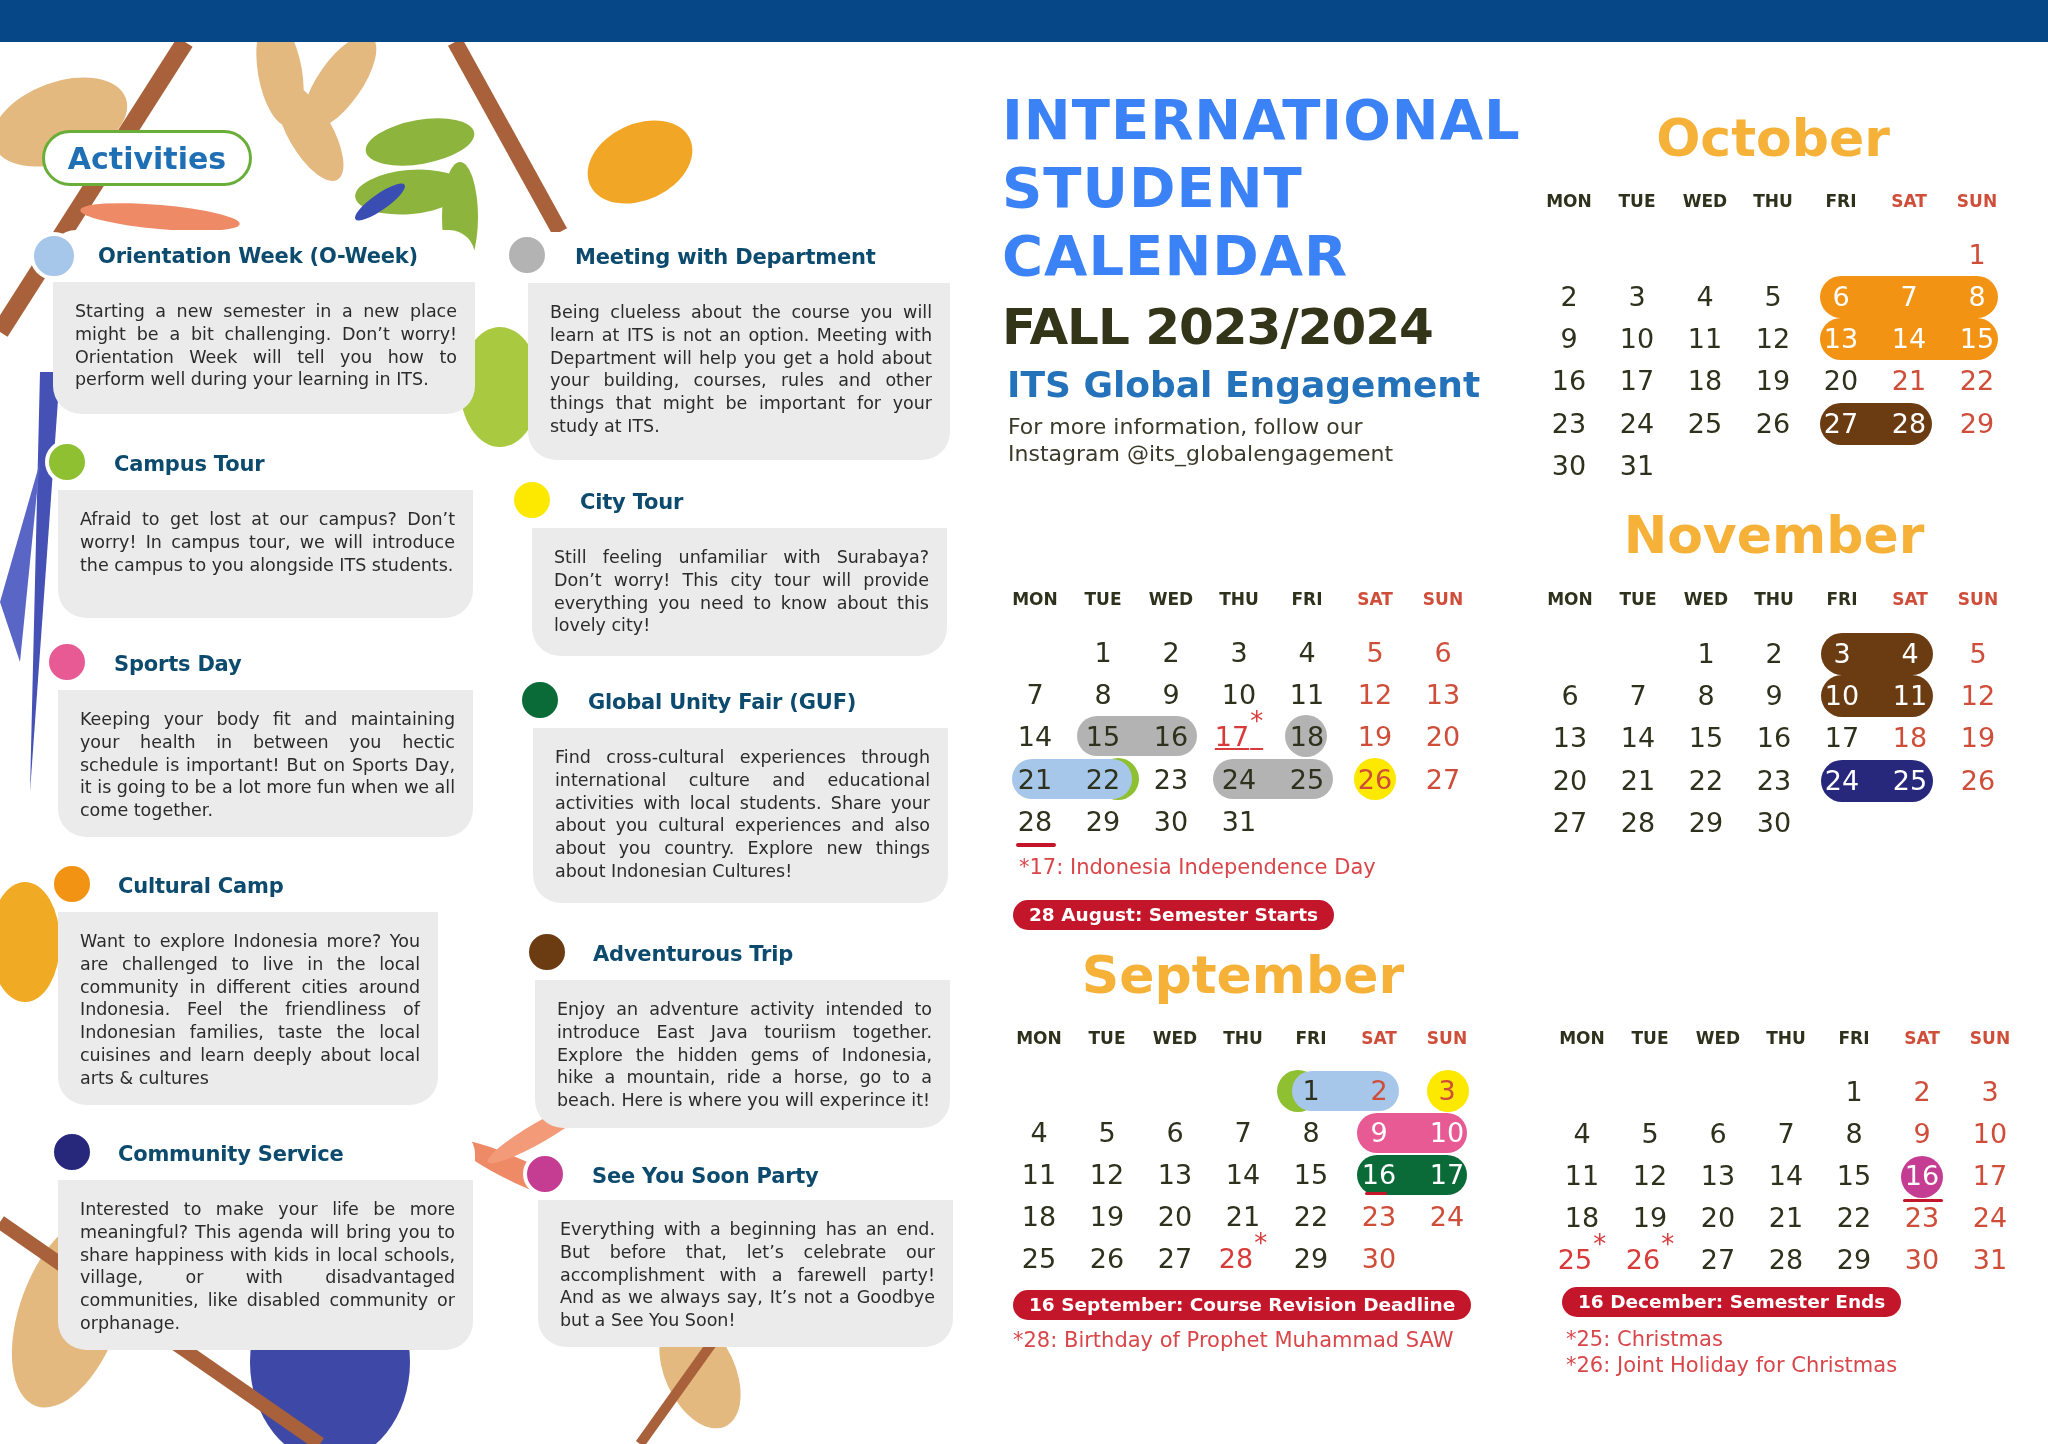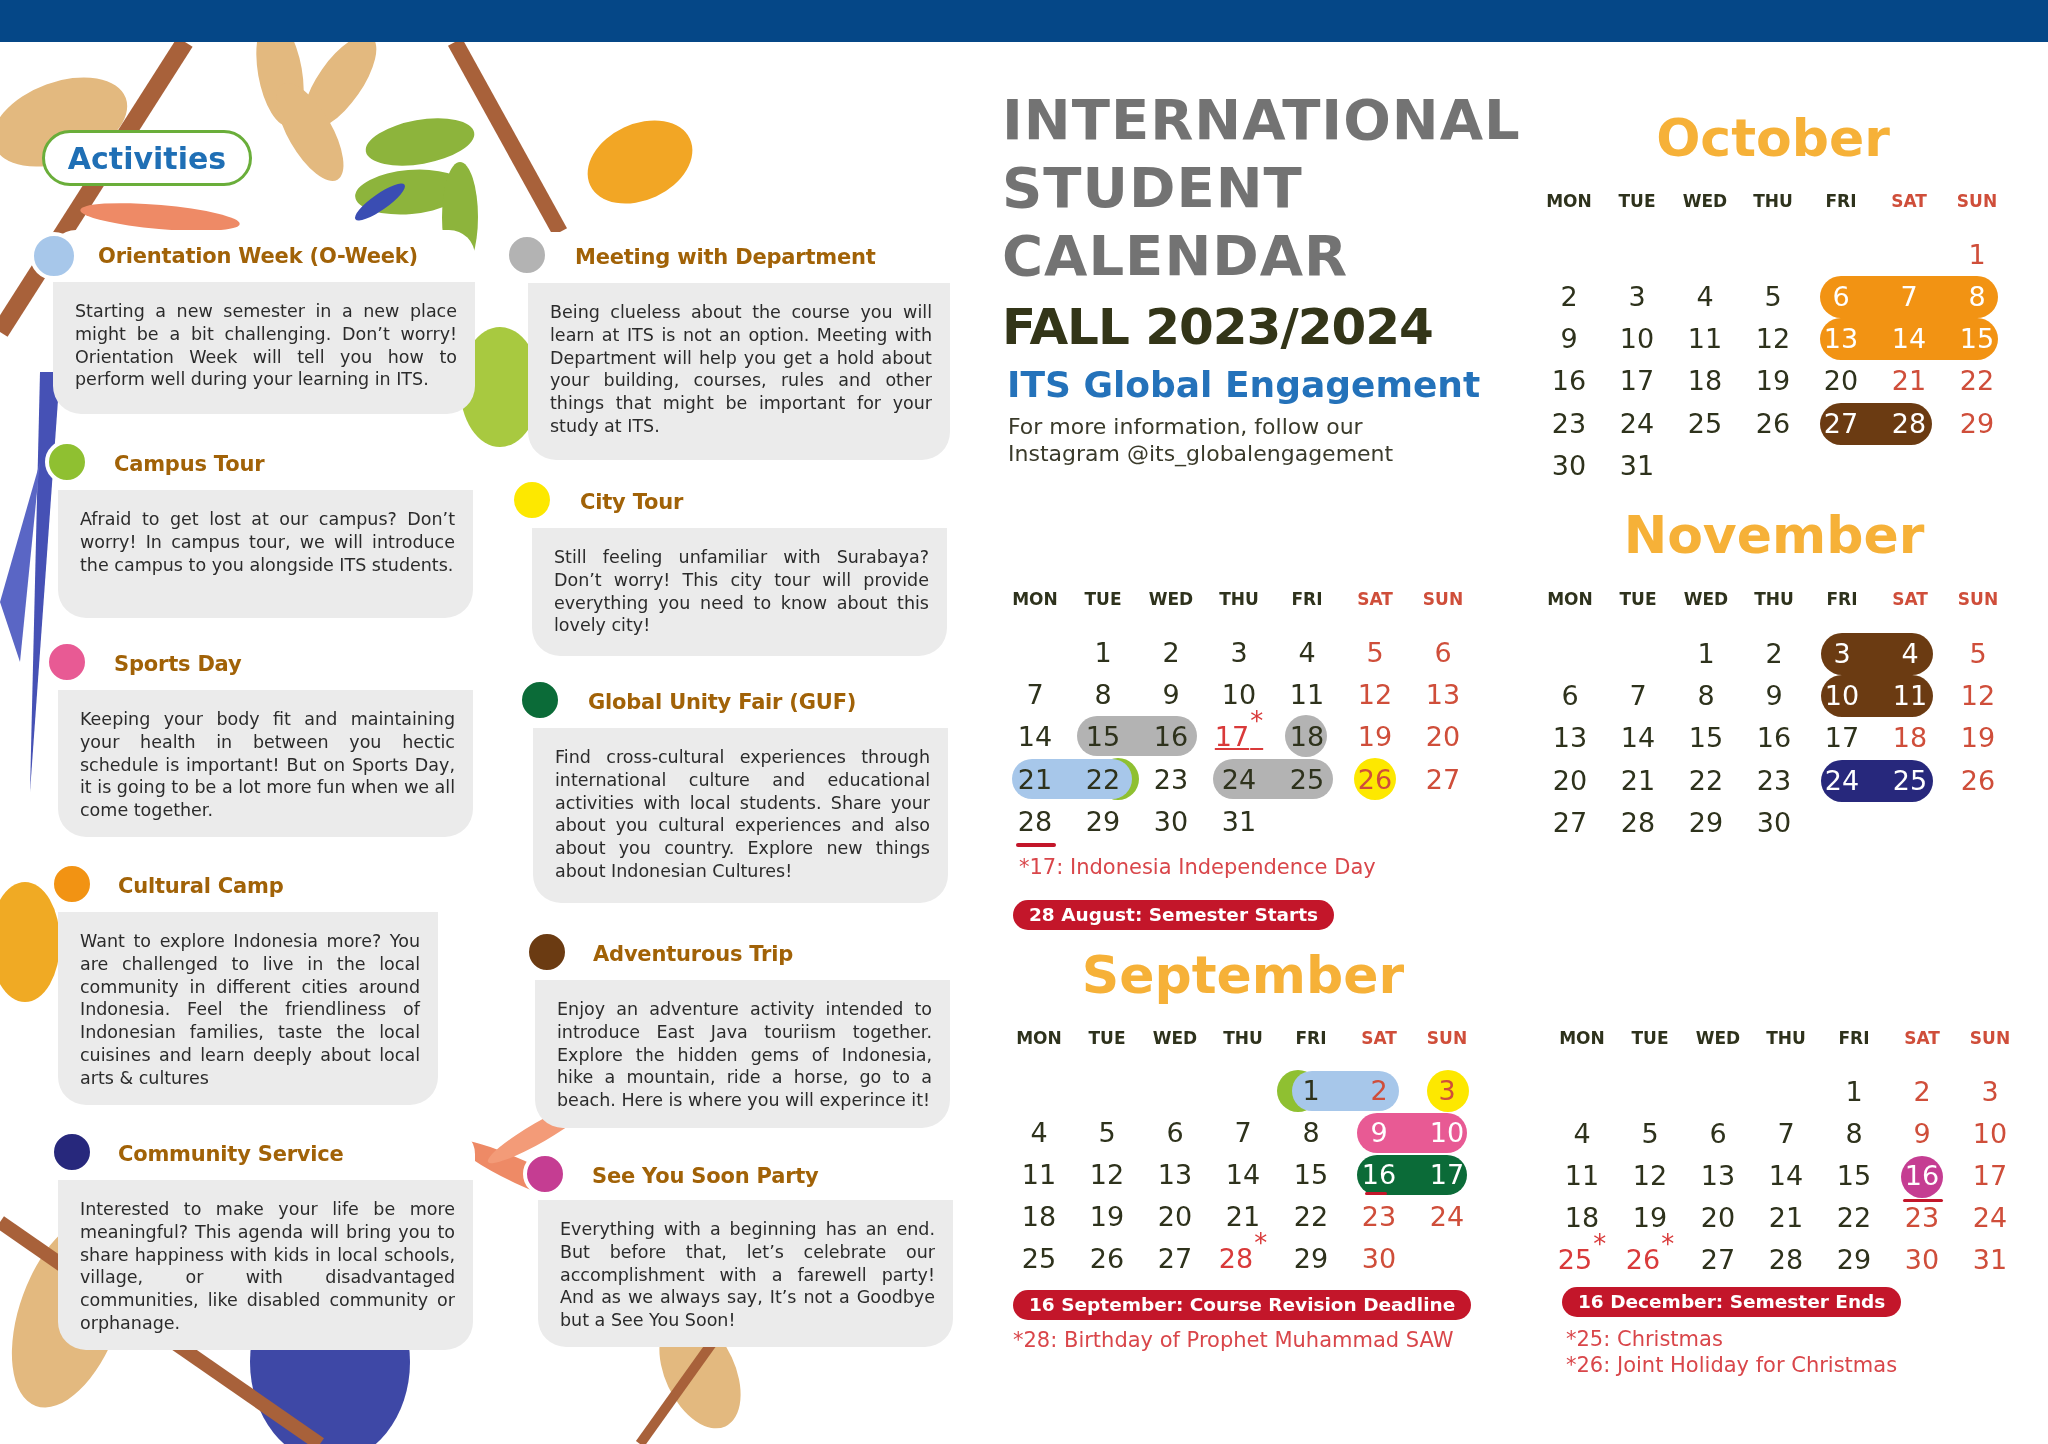--- a/index.html
+++ b/index.html
@@ -10,25 +10,25 @@
   
   .deco { position: absolute; pointer-events: none; }
 
   
   .activities-badge { position: absolute; left: 42px; top: 130px; width: 210px; height: 56px; border: 3px solid #6aae3a; border-radius: 28px; background: #fff; display: flex; align-items: center; justify-content: center; font-weight: bold; font-size: 30px; color: #1f6fb5; }
 
   
   .activity { position: absolute; }
   .activity .dot { position: absolute; width: 44px; height: 44px; border-radius: 50%; border: 4px solid #fff; }
   .activity .title-tab { position: absolute; background: #fff; border-radius: 26px 26px 0 0; height: 50px; }
-  .activity .title { position: absolute; font-weight: bold; font-size: 21px; color: #a16207; white-space: nowrap; letter-spacing: -0.2px; }
+  .activity .title { position: absolute; font-weight: bold; font-size: 21px; color: #0c4a6e; white-space: nowrap; letter-spacing: -0.2px; }
   .activity .body { position: absolute; background: #ebebeb; border-radius: 0 0 28px 28px; padding: 18px 18px 18px 22px; font-size: 17.5px; line-height: 22.8px; color: #2b2b2b; text-align: justify; }
 
   
-  .hero-line { position: absolute; left: 1002px; font-weight: bold; color: #737373; font-size: 56px; letter-spacing: 1px; line-height: 1; }
+  .hero-line { position: absolute; left: 1002px; font-weight: bold; color: #3b82f6; font-size: 56px; letter-spacing: 1px; line-height: 1; }
   .hero-fall { position: absolute; left: 1002px; top: 298px; font-weight: bold; color: #333518; font-size: 50px; letter-spacing: -1px; }
   .hero-org { position: absolute; left: 1007px; top: 364px; font-weight: bold; color: #2472ba; font-size: 36px; }
   .hero-info { position: absolute; left: 1008px; top: 413px; font-size: 22px; color: #3a3a2a; line-height: 27px; }
 
   
   .cal { position: absolute; }
   .cal .month { position: absolute; left: 0; width: 100%; text-align: center; font-weight: bold; font-size: 52px; color: #f6b138; }
   .cal .dow { position: absolute; font-weight: bold; font-size: 17px; color: #2e321c; width: 68px; text-align: center; }
   .cal .dow.we { color: #cf4e3a; }
   .cal .pill { position: absolute; height: 40px; border-radius: 20px; }

